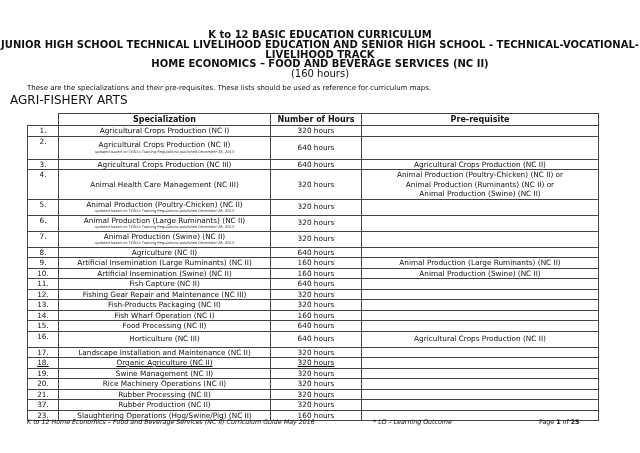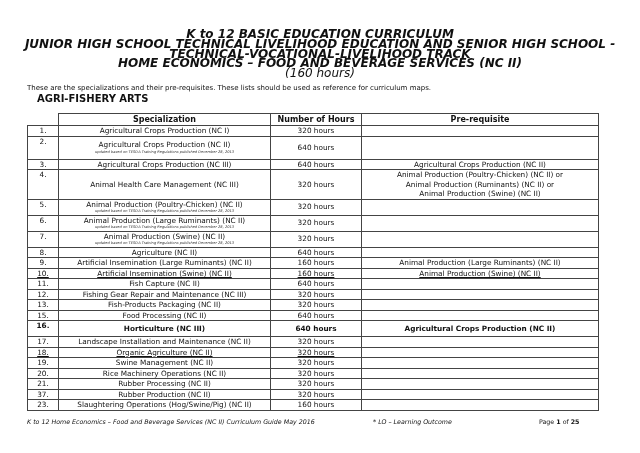--- a/index.html
+++ b/index.html
@@ -3,29 +3,29 @@
   <meta charset="utf-8">
   <style>
     html, body { margin: 0; padding: 0; background: #ffffff; }
     body {
       width: 640px; height: 453px; position: relative; overflow: hidden;
       font-family: "DejaVu Sans", "Liberation Sans", sans-serif;
       color: #111111;
     }
     .header-block {
       position: absolute; top: 30px; left: 0; width: 640px;
-      text-align: center; font-size: 12px; line-height: 9.8px; font-style: italic;
+      text-align: center; font-size: 10px; line-height: 9.8px;
     }
     .header-block .b { font-weight: bold; }
     .intro {
       position: absolute; top: 84px; left: 27px; font-size: 7px;
       white-space: nowrap;
     }
     .section-title {
-      position: absolute; top: 93px; left: 37px; font-size: 10px; font-weight: bold;
+      position: absolute; top: 93px; left: 10px; font-size: 12px; font-weight: normal;
     }
     table.curr {
       position: absolute; top: 113px; left: 27px;
       width: 571px; border-collapse: collapse; table-layout: fixed;
       font-size: 7.3px; line-height: 9.5px;
     }
     table.curr col.c-num { width: 31px; }
     table.curr col.c-spec { width: 212px; }
     table.curr col.c-hours { width: 91px; }
     table.curr col.c-pre { width: 237px; }
@@ -134,21 +134,21 @@
         <td></td>
       </tr>
       <tr style="height: 10px;">
         <td class="num">9.</td>
         <td><span>Artificial Insemination (Large Ruminants) (NC II)</span></td>
         <td>160 hours</td>
         <td>
           <div>Animal Production (Large Ruminants) (NC II)</div>
         </td>
       </tr>
-      <tr style="height: 10px; text-decoration: underline;">
+      <tr style="height: 10px;">
         <td class="num">10.</td>
         <td><span>Artificial Insemination (Swine) (NC II)</span></td>
         <td>160 hours</td>
         <td>
           <div>Animal Production (Swine) (NC II)</div>
         </td>
       </tr>
       <tr style="height: 10px;">
         <td class="num">11.</td>
         <td><span>Fish Capture (NC II)</span></td>
@@ -161,26 +161,32 @@
         <td>320 hours</td>
         <td></td>
       </tr>
       <tr style="height: 10px;">
         <td class="num">13.</td>
         <td><span>Fish-Products Packaging (NC II)</span></td>
         <td>320 hours</td>
         <td></td>
       </tr>
       <tr style="height: 10px;">
+        <td class="num">14.</td>
+        <td><span>Fish Wharf Operation (NC I)</span></td>
+        <td>160 hours</td>
+        <td></td>
+      </tr>
+      <tr style="height: 10px;">
         <td class="num">15.</td>
         <td><span>Food Processing (NC II)</span></td>
         <td>640 hours</td>
         <td></td>
       </tr>
-      <tr style="height: 16px; font-weight: bold;">
+      <tr style="height: 16px;">
         <td class="num">16.</td>
         <td><span>Horticulture (NC III)</span></td>
         <td>640 hours</td>
         <td>
           <div>Agricultural Crops Production (NC II)</div>
         </td>
       </tr>
       <tr style="height: 10px;">
         <td class="num">17.</td>
         <td><span>Landscape Installation and Maintenance (NC II)</span></td>

